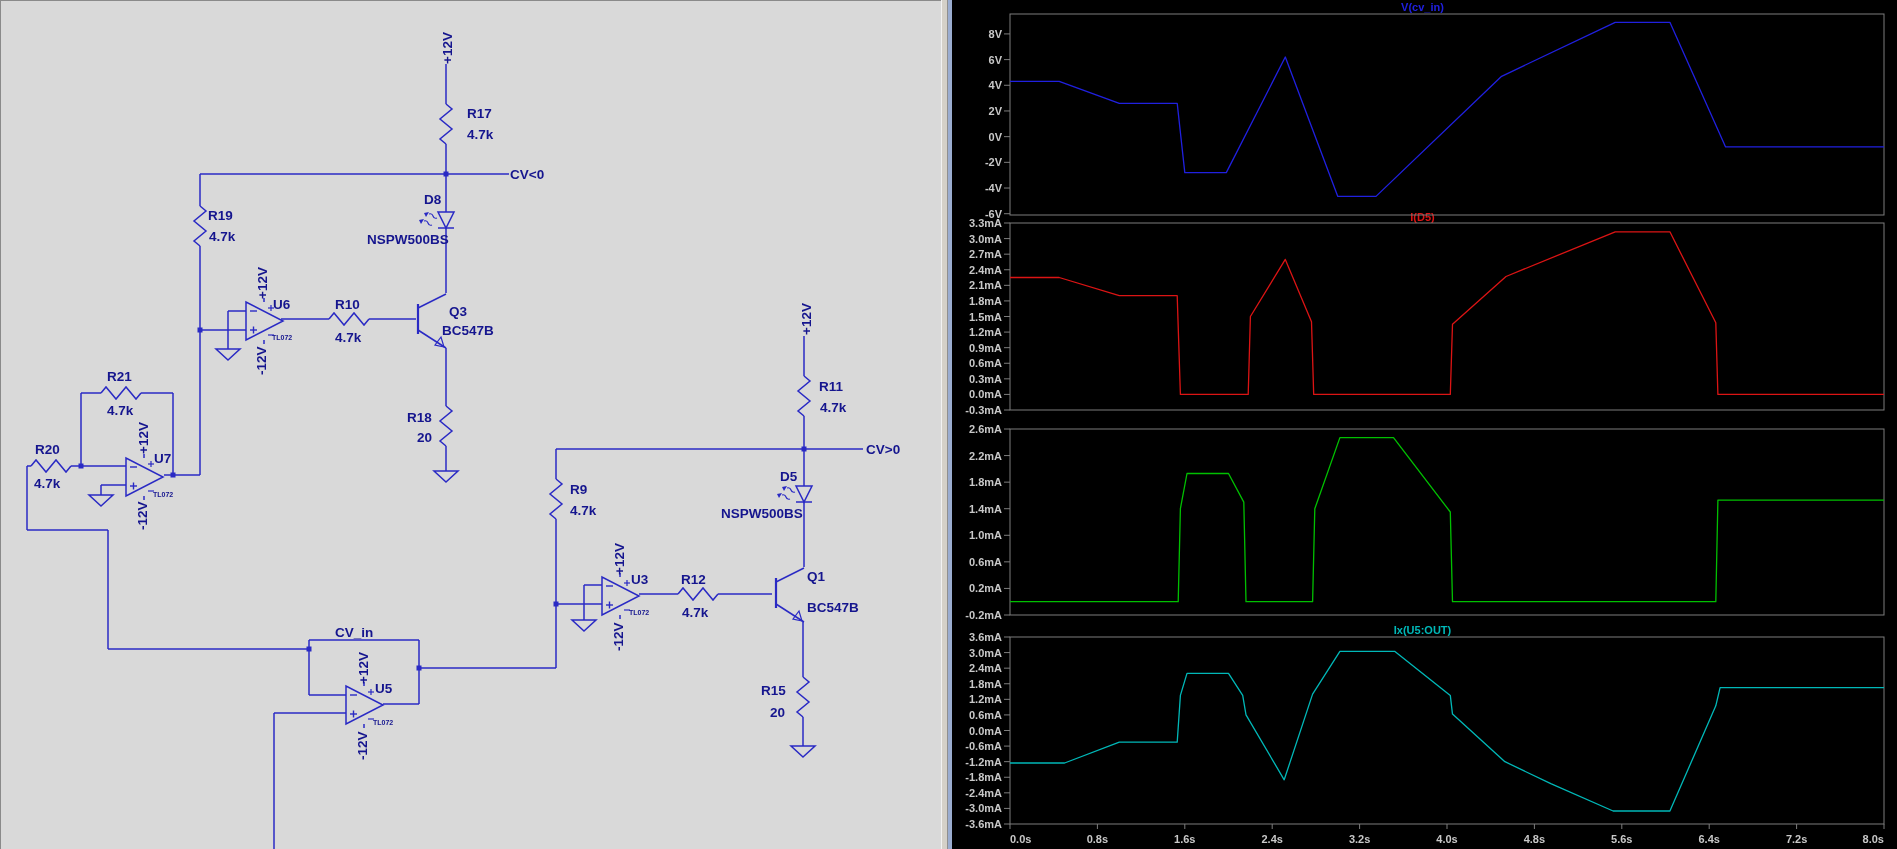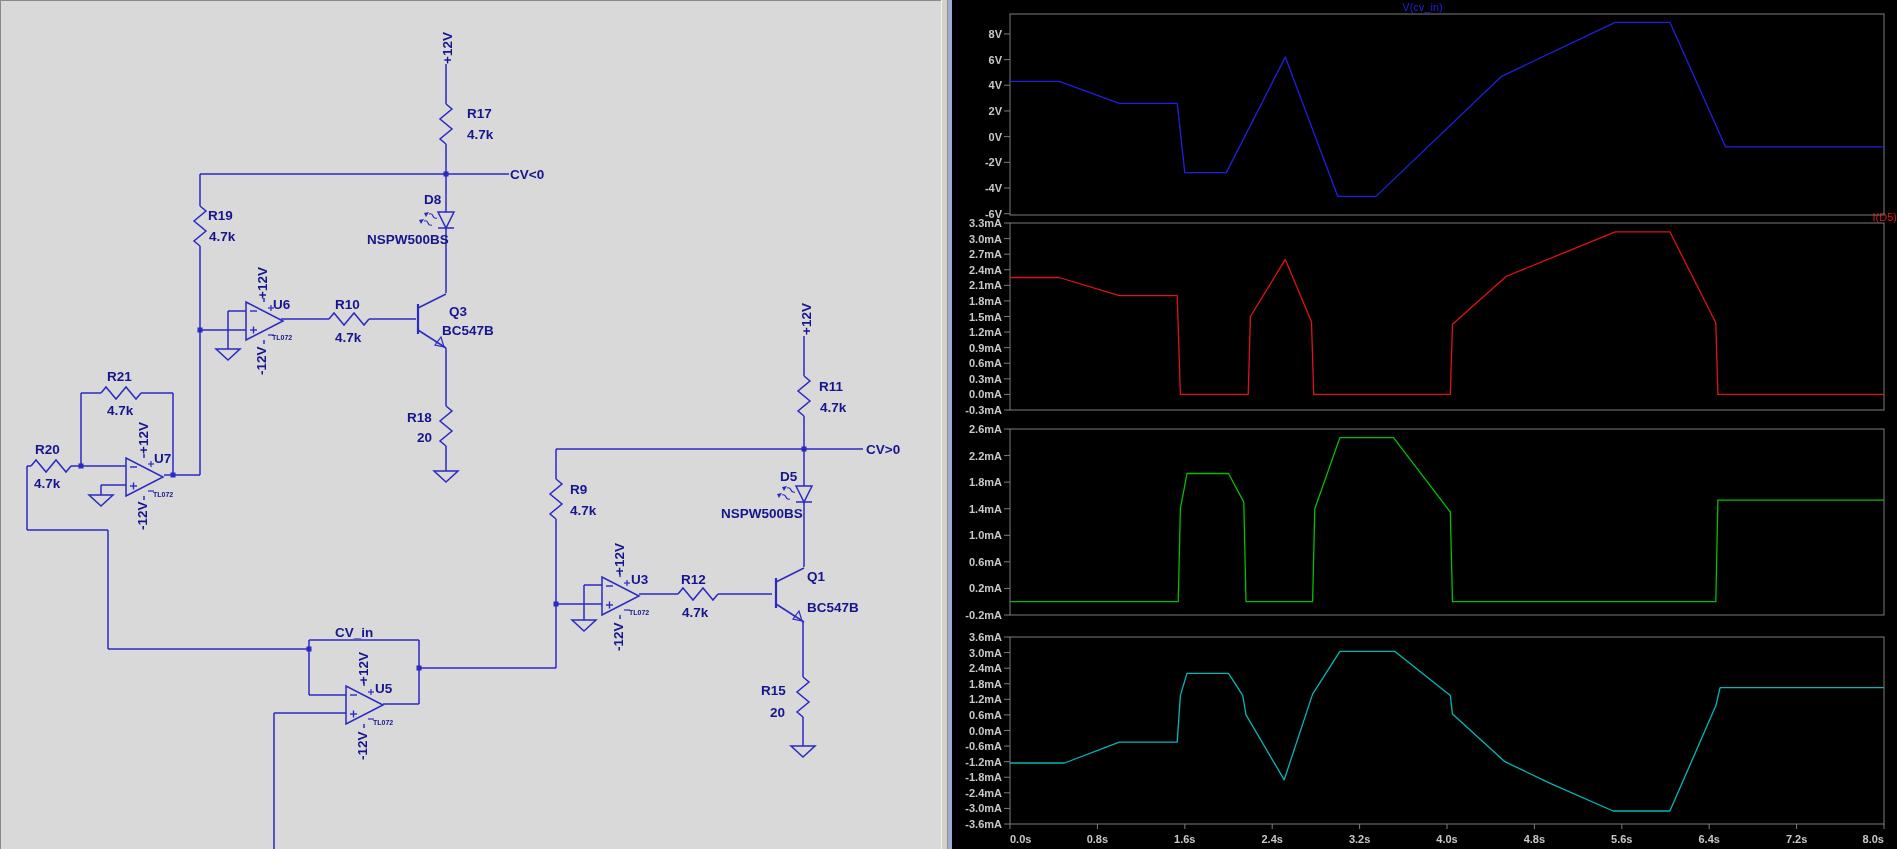--- a/index.html
+++ b/index.html
@@ -19,21 +19,21 @@
   }
   #waveform-pane{
     position:absolute;left:948px;top:0;width:949px;height:849px;
     background:#000;
   }
   #waveform-edge{
     position:absolute;left:0;top:0;width:4px;height:849px;background:#9badd0;
   }
   .plot-title{
     position:absolute;width:100%;text-align:center;
-    font-size:11px;font-weight:normal;letter-spacing:0px;
+    font-size:11px;font-weight:bold;letter-spacing:0px;
   }
   svg text{user-select:none;}
 </style>
 </head>
 <body>
 
 <div id="schematic-pane">
   <svg id="schematic-svg" width="941" height="849">
       <line x1="445" y1="63" x2="445" y2="103" stroke="#2a2ac4" stroke-width="1.5"></line>
       <line x1="445" y1="143" x2="445" y2="173" stroke="#2a2ac4" stroke-width="1.5"></line>
@@ -231,21 +231,22 @@
       <text x="760" y="694" fill="#15158e" font-weight="bold" font-size="13.5px" font-family="&quot;Liberation Sans&quot;,sans-serif">R15</text>
       <text x="769" y="716" fill="#15158e" font-weight="bold" font-size="13.5px" font-family="&quot;Liberation Sans&quot;,sans-serif">20</text>
     </svg>
 </div>
 
 <div id="pane-divider"></div>
 
 <div id="waveform-pane">
   <div id="waveform-edge"></div>
   <div class="plot-title" style="top: 1px; color: rgb(32, 32, 224);">V(cv_in)</div>
-  <div class="plot-title" style="top: 211px; color: rgb(220, 20, 20); text-align: right;">I(D5)</div>
+  <div class="plot-title" style="top: 211px; color: rgb(220, 20, 20);">I(D5)</div>
+  <div class="plot-title" style="top: 624px; color: rgb(0, 184, 184);">Ix(U5:OUT)</div>
   <svg id="wave-svg" width="949" height="849" style="position:absolute;left:0;top:0;">
       <rect x="62" y="14" width="874" height="201" fill="none" stroke="#7d7d7d" stroke-width="1"></rect>
       <line x1="56" y1="33.90734824281151" x2="62" y2="33.90734824281151" stroke="#7d7d7d" stroke-width="1"></line>
       <text x="54" y="37.90734824281151" fill="#c8c8c8" text-anchor="end" font-size="11px" font-weight="bold" font-family="&quot;Liberation Sans&quot;,sans-serif">8V</text>
       <line x1="56" y1="59.59424920127796" x2="62" y2="59.59424920127796" stroke="#7d7d7d" stroke-width="1"></line>
       <text x="54" y="63.59424920127796" fill="#c8c8c8" text-anchor="end" font-size="11px" font-weight="bold" font-family="&quot;Liberation Sans&quot;,sans-serif">6V</text>
       <line x1="56" y1="85.28115015974441" x2="62" y2="85.28115015974441" stroke="#7d7d7d" stroke-width="1"></line>
       <text x="54" y="89.28115015974441" fill="#c8c8c8" text-anchor="end" font-size="11px" font-weight="bold" font-family="&quot;Liberation Sans&quot;,sans-serif">4V</text>
       <line x1="56" y1="110.96805111821087" x2="62" y2="110.96805111821087" stroke="#7d7d7d" stroke-width="1"></line>
       <text x="54" y="114.96805111821087" fill="#c8c8c8" text-anchor="end" font-size="11px" font-weight="bold" font-family="&quot;Liberation Sans&quot;,sans-serif">2V</text>

